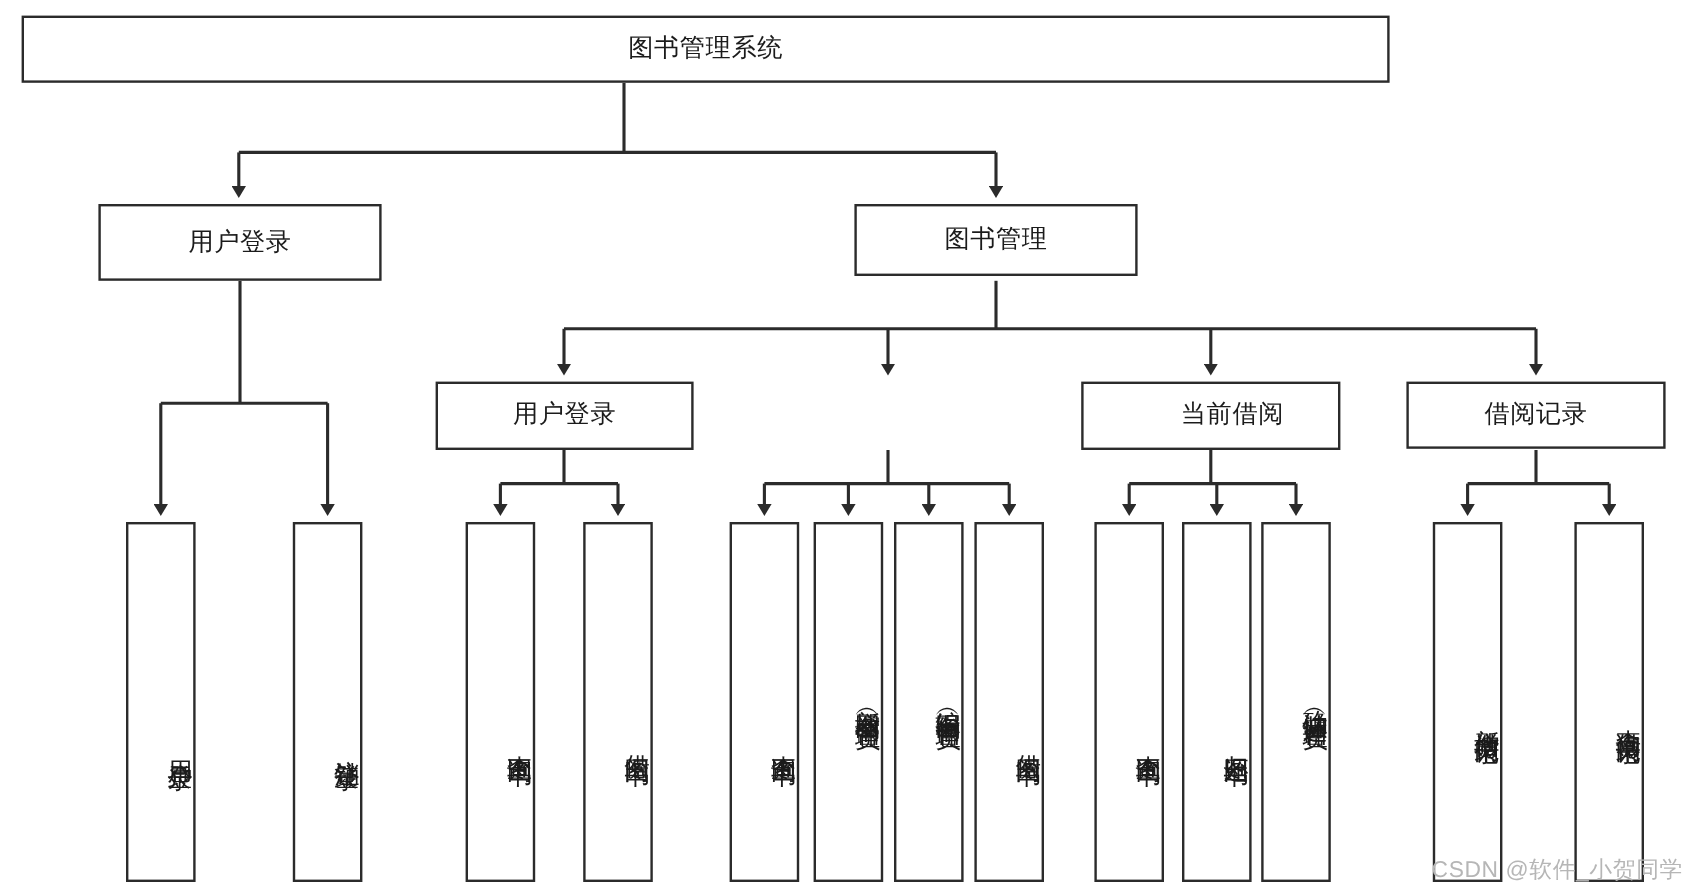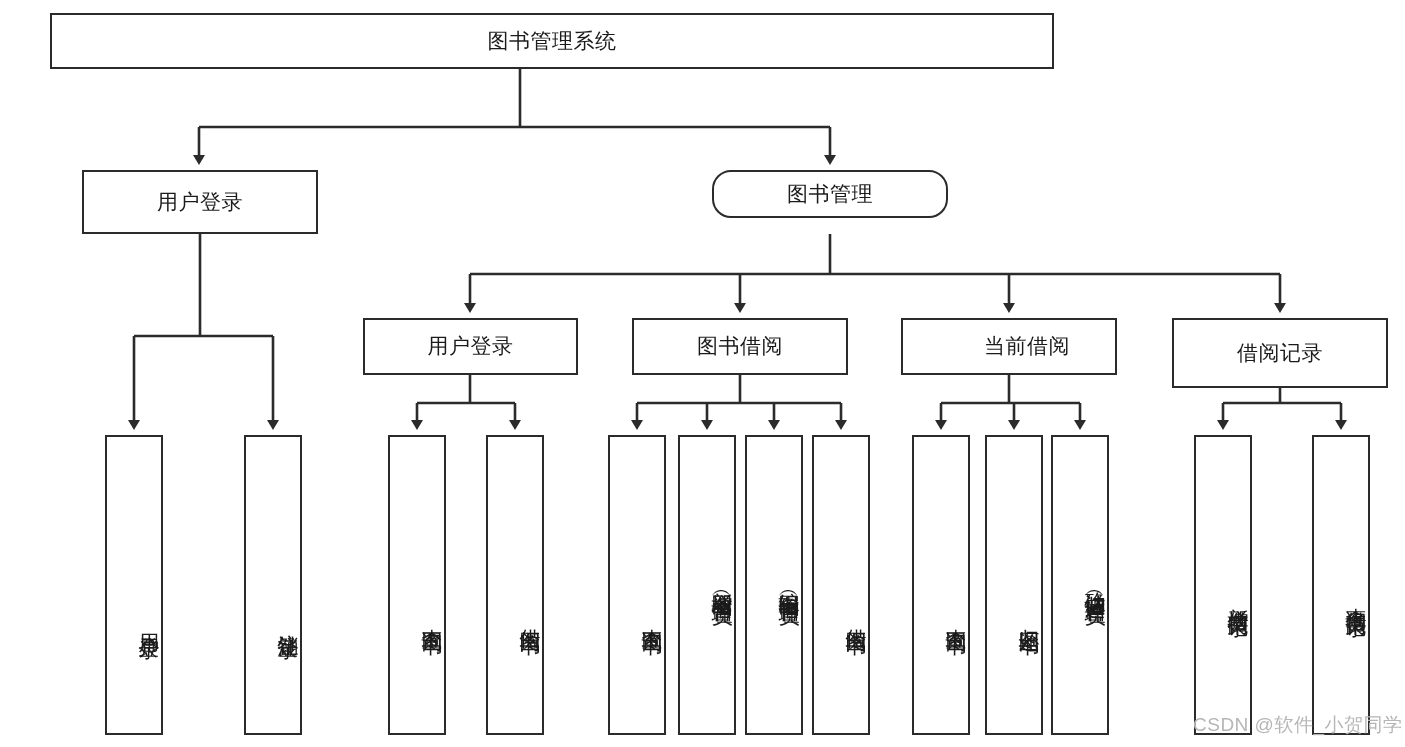--- a/index.html
+++ b/index.html
@@ -113,41 +113,38 @@
       <path d="M1014,403 L1014,421" marker-end="url(#arrow)"></path>
       <path d="M1080,403 L1080,421" marker-end="url(#arrow)"></path>
 
       <path d="M1280,375 L1280,403"></path>
       <path d="M1223,403 L1341,403"></path>
       <path d="M1223,403 L1223,421" marker-end="url(#arrow)"></path>
       <path d="M1341,403 L1341,421" marker-end="url(#arrow)"></path>
     </g>
   </svg>
 
-  <div class="node h" style="left:18px; top:13px; width:1004px; height:56px;margin-left:32px;">
+  <div class="node h" style="left:18px; top:13px; width:1140px; height:56px;">
     <span class="lbl">图书管理系统</span>
   </div>
 
   <div class="node h" style="left:82px; top:170px; width:236px; height:64px;">
     <span class="lbl">用户登录</span>
   </div>
-  <div class="node h" style="left:712px; top:170px; width:236px; height:48px;border-radius:19px;">
+  <div class="node h" style="left:712px; top:170px; width:236px; height:60px;">
     <span class="lbl">图书管理</span>
   </div>
 
   <div class="node h" style="left:363px; top:318px; width:215px; height:57px;">
     <span class="lbl">用户登录</span>
   </div>
-  <div class="node h" style="left:632px; top:318px; width:216px; height:57px;">
-    <span class="lbl">图书借阅</span>
-  </div>
   <div class="node h" style="left:901px; top:318px; width:216px; height:57px;padding-left:36px;">
     <span class="lbl">当前借阅</span>
   </div>
-  <div class="node h" style="left:1172px; top:318px; width:216px; height:70px;">
+  <div class="node h" style="left:1172px; top:318px; width:216px; height:56px;">
     <span class="lbl">借阅记录</span>
   </div>
 
   <div class="node v" style="left:105px; top:435px; width:58px; height:300px; padding-top:80px;">
     <span class="lbl">用户登录</span>
   </div>
   <div class="node v" style="left:244px; top:435px; width:58px; height:300px; padding-top:80px;">
     <span class="lbl">注销登录</span>
   </div>
 

